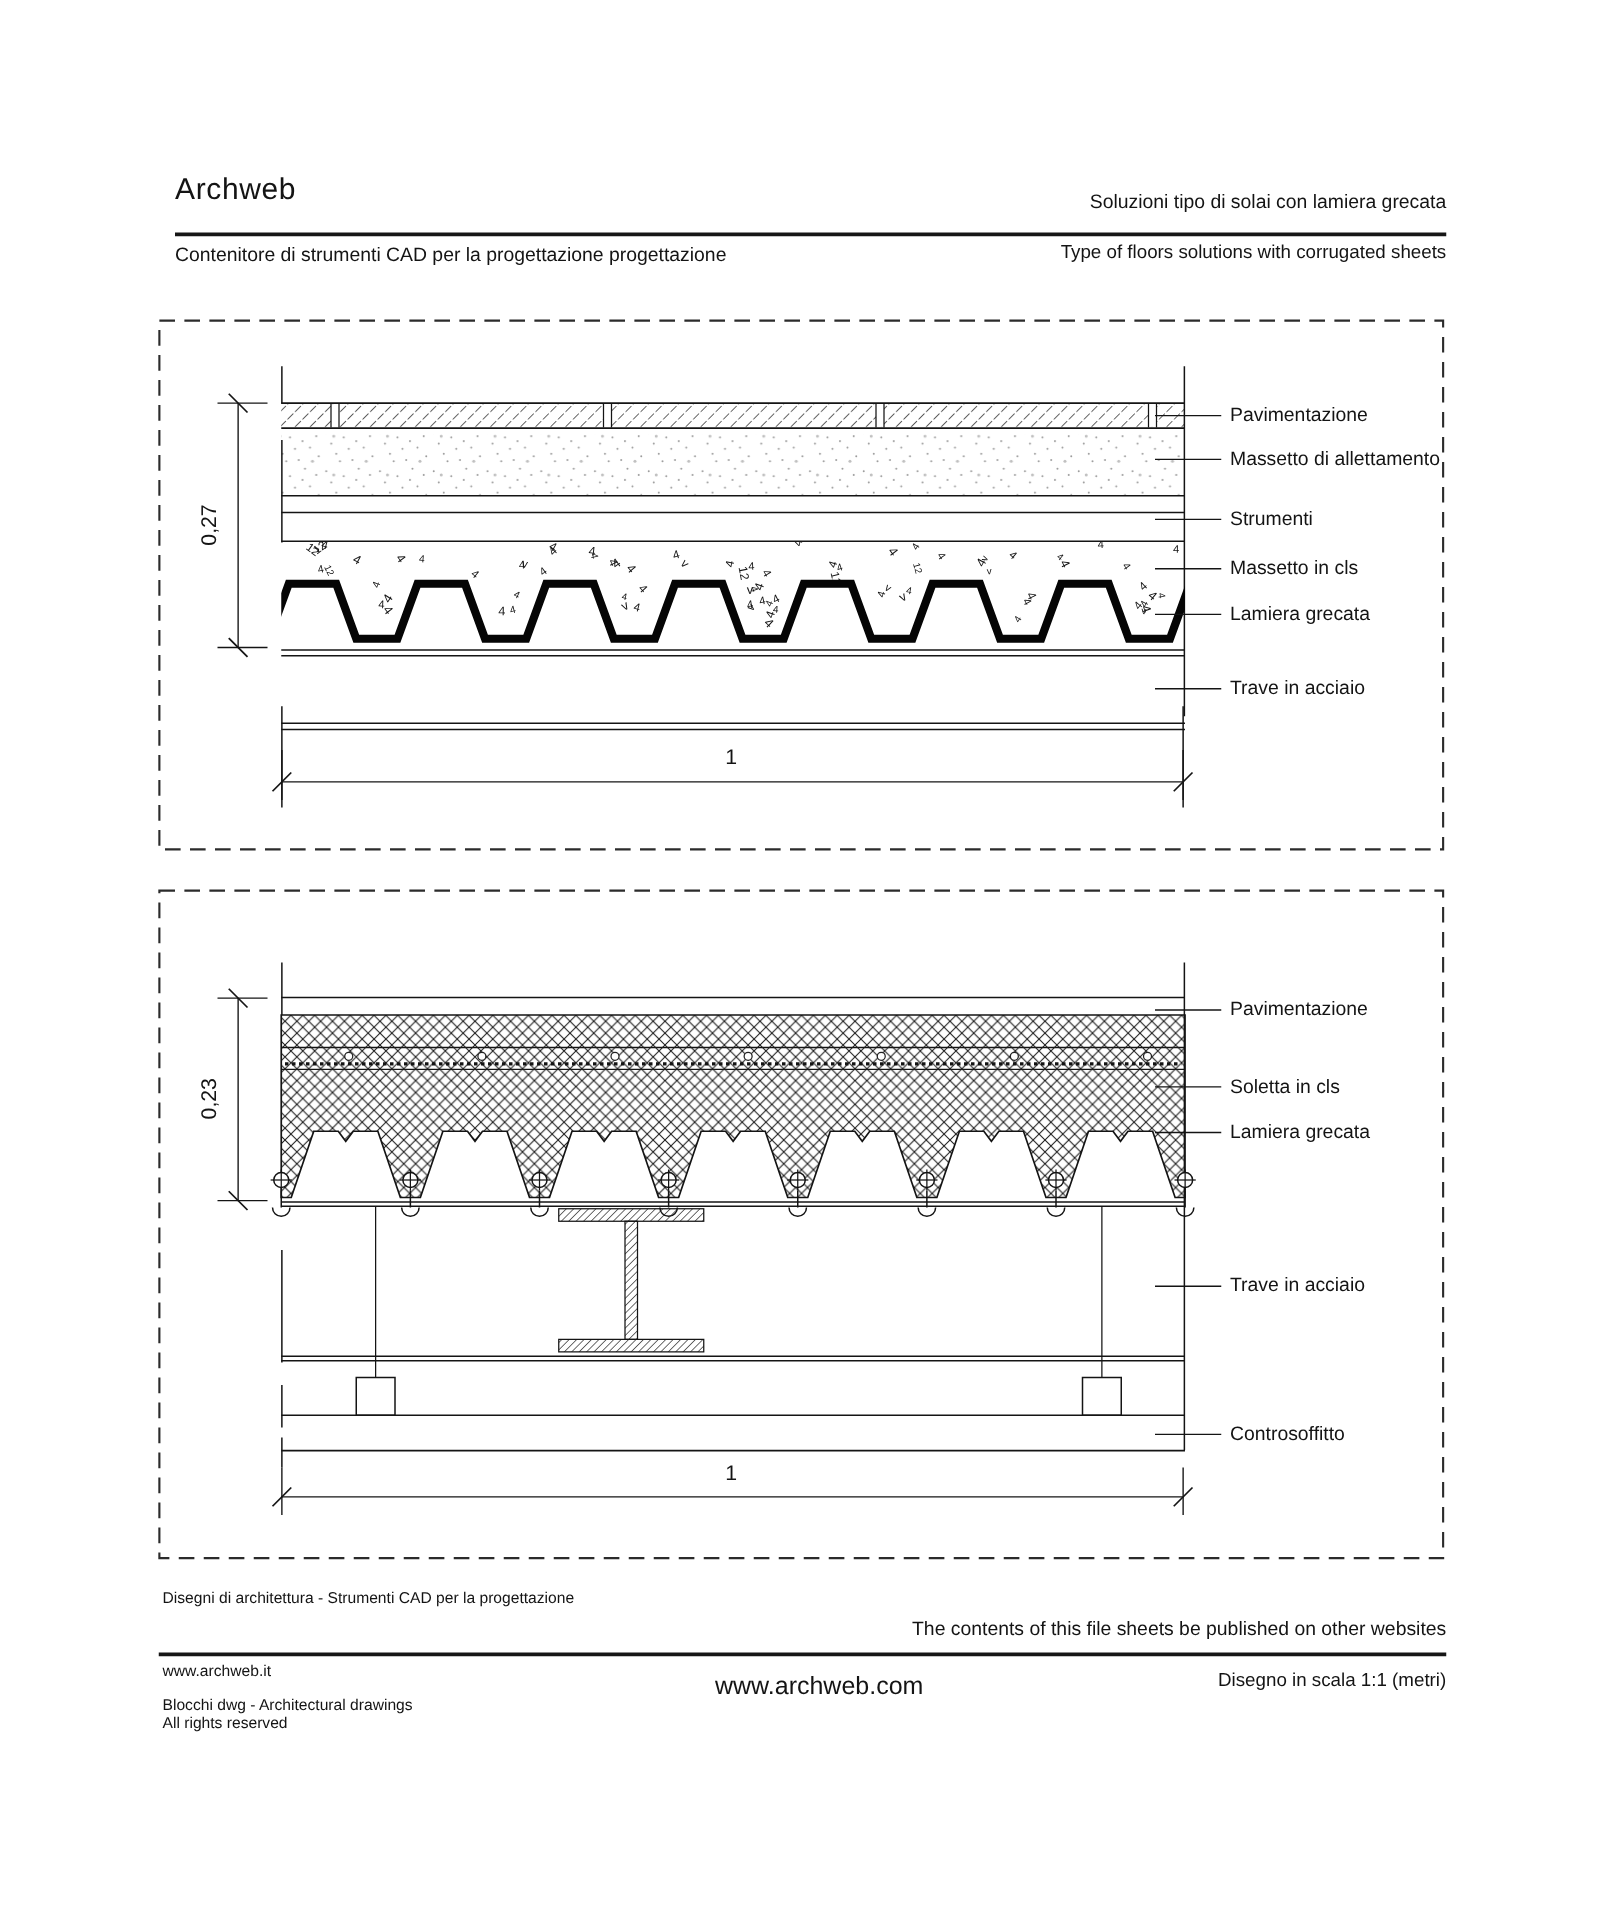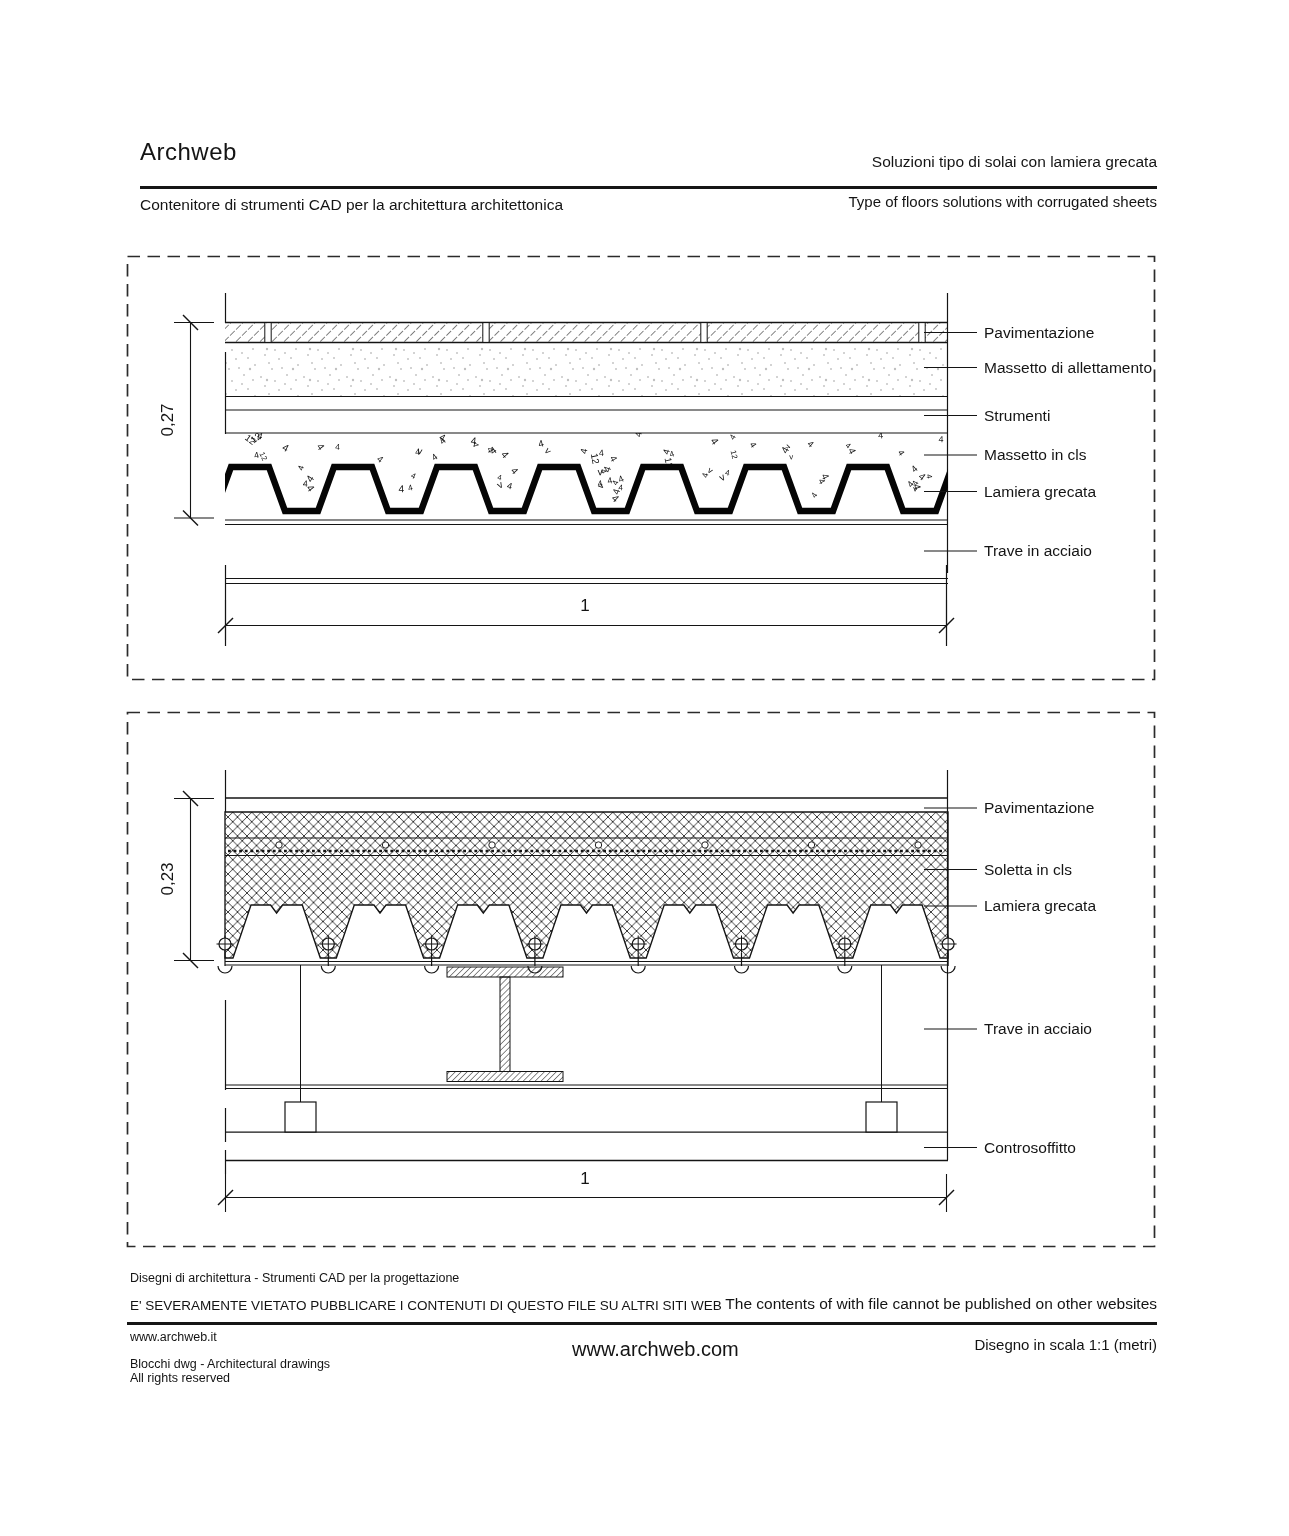--- a/index.html
+++ b/index.html
@@ -286,43 +286,42 @@
         <line x1="924" y1="808" x2="977" y2="808" stroke="#141414" stroke-width="1.1"></line>
         <line x1="924" y1="869.5" x2="977" y2="869.5" stroke="#141414" stroke-width="1.1"></line>
         <line x1="924" y1="906" x2="977" y2="906" stroke="#141414" stroke-width="1.1"></line>
         <line x1="924" y1="1029" x2="977" y2="1029" stroke="#141414" stroke-width="1.1"></line>
         <line x1="924" y1="1147.5" x2="977" y2="1147.5" stroke="#141414" stroke-width="1.1"></line>
       </g>
   </svg>
 
   <div class="abs logo">Archweb</div>
   <div class="rule" style="left:140px;top:186px;width:1017px;height:2.5px"></div>
-  <div class="abs tagline">Contenitore di strumenti CAD per la architettura architettonica</div>
+  <div class="abs tagline">Contenitore di strumenti CAD per la progettazione progettazione</div>
   <div class="abs title-it">Soluzioni tipo di solai con lamiera grecata</div>
   <div class="abs title-en">Type of floors solutions with corrugated sheets</div>
 
   <div class="abs lbl" style="left:984px;top:324px">Pavimentazione</div>
   <div class="abs lbl" style="left:984px;top:359px">Massetto di allettamento</div>
   <div class="abs lbl" style="left:984px;top:407px">Strumenti</div>
   <div class="abs lbl" style="left:984px;top:446px">Massetto in cls</div>
   <div class="abs lbl" style="left:984px;top:483px">Lamiera grecata</div>
   <div class="abs lbl" style="left:984px;top:542px">Trave in acciaio</div>
   <div class="abs dim rot" style="left:168px;top:420px">0,27</div>
   <div class="abs dim ctr" style="left:585px;top:606px">1</div>
 
   <div class="abs lbl" style="left:984px;top:799px">Pavimentazione</div>
   <div class="abs lbl" style="left:984px;top:861px">Soletta in cls</div>
   <div class="abs lbl" style="left:984px;top:897px">Lamiera grecata</div>
   <div class="abs lbl" style="left:984px;top:1020px">Trave in acciaio</div>
   <div class="abs lbl" style="left:984px;top:1139px">Controsoffitto</div>
   <div class="abs dim rot" style="left:168px;top:879px">0,23</div>
   <div class="abs dim ctr" style="left:585px;top:1179px">1</div>
 
-  <div class="abs notice-it">E' SEVERAMENTE VIETATO PUBBLICARE I CONTENUTI DI QUESTO FILE SU ALTRI SITI WEB</div>
-  <div class="abs notice-en">The contents of with file cannot be published on other websites</div>
+  <div class="abs notice-en">The contents of this file sheets be published on other websites</div>
   <div class="rule" style="left:127px;top:1322px;width:1030px;height:2.5px"></div>
   <div class="abs foot-s" style="top:1330px">www.archweb.it</div>
   <div class="abs foot-s" style="top:1271px">Disegni di architettura - Strumenti CAD  per la progettazione</div>
   <div class="abs foot-s" style="top:1357px">Blocchi dwg - Architectural drawings</div>
   <div class="abs foot-s" style="top:1370.5px">All rights reserved</div>
   <div class="abs foot-url">www.archweb.com</div>
   <div class="abs foot-scale">Disegno in scala 1:1 (metri)</div>
 </div>
 
 </body></html>

